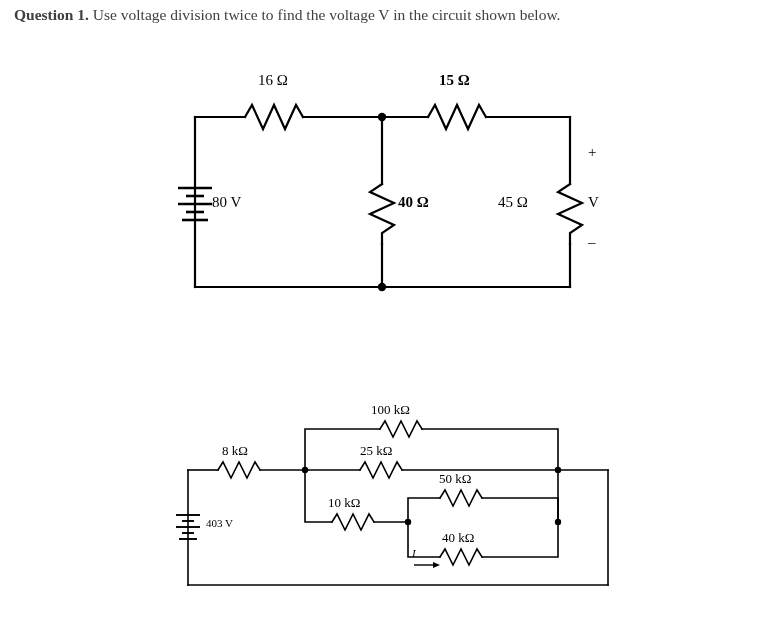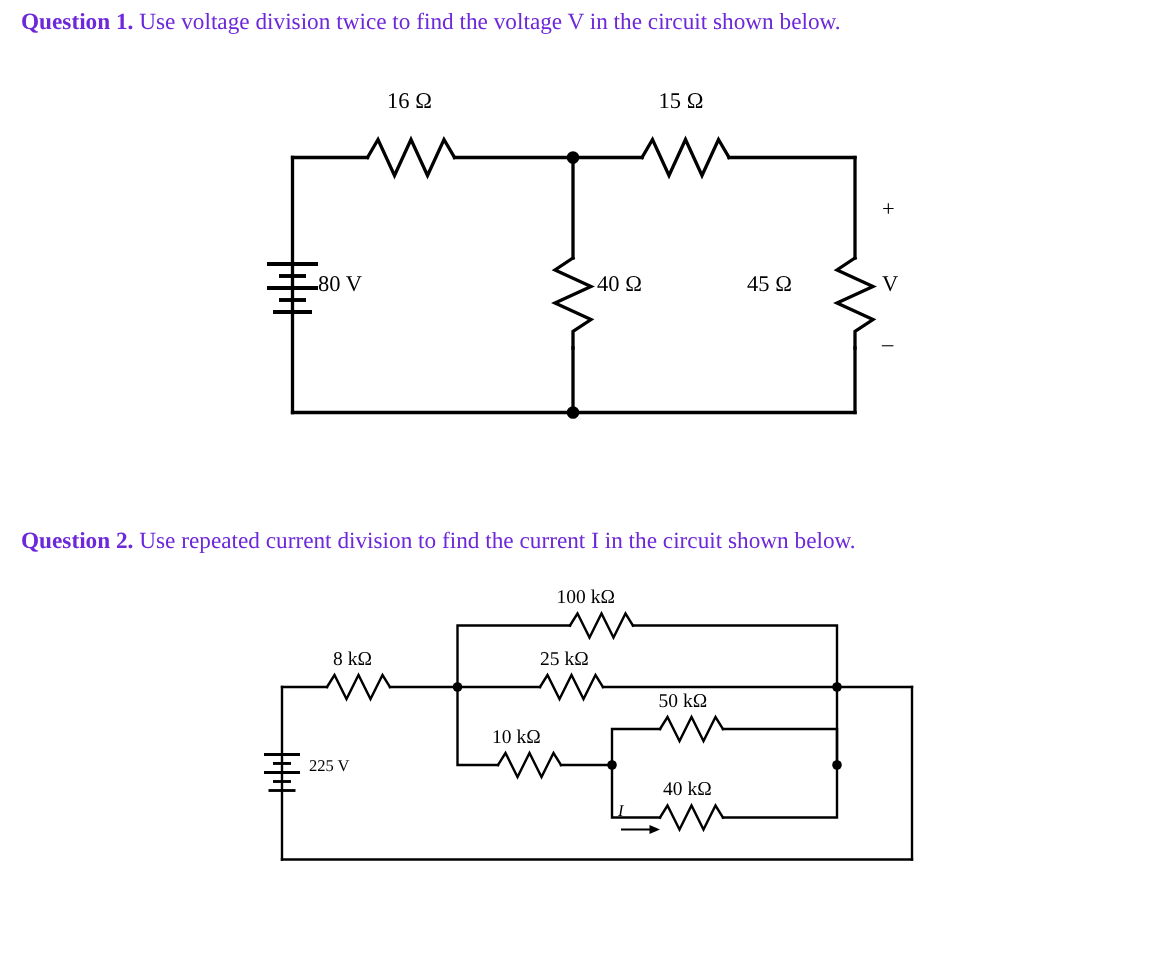--- a/index.html
+++ b/index.html
@@ -17,31 +17,32 @@
   }
   .page {
     position: relative;
     width: 779px;
     height: 635px;
   }
   .qtext {
     position: absolute;
     font-family: "Liberation Serif", serif;
     font-size: 15.5px;
-    color: #6d28d9;
+    color: #404040;
     white-space: nowrap;
   }
   .qtext .qlabel {
     font-weight: bold;
   }
   #q1-text { left: 14px; top: 6px; }
   #q2-text { left: 14px; top: 352px; }
 
   .fig {
     position: absolute;
+    margin-top: 12px;
   }
   #fig1 { left: 150px; top: 60px; width: 500px; height: 240px; }
   #fig2 { left: 150px; top: 385px; width: 500px; height: 215px; }
 
   .fig svg { display: block; }
 
   .lbl {
     position: absolute;
     font-family: "Liberation Serif", serif;
     color: #000;
@@ -99,32 +100,29 @@
       <g stroke="#000" fill="none" stroke-linecap="butt">
         <path d="M 28 116 L 62 116" stroke-width="2.6"></path>
         <path d="M 36 124 L 54 124" stroke-width="2.6"></path>
         <path d="M 28 132 L 62 132" stroke-width="2.6"></path>
         <path d="M 36 140 L 54 140" stroke-width="2.6"></path>
         <path d="M 32 148 L 58 148" stroke-width="2.6"></path>
       </g>
     </svg>
 
     <div class="lbl f1lbl" style="left:108px; top:0px;">16 Ω</div>
-    <div class="lbl f1lbl" style="left:289px; top:0px;">15 Ω</div>
-    <div class="lbl f1lbl" style="left:248px; top:122px;">40 Ω</div>
+    <div class="lbl f1lbl" style="left:289px; top:0px;font-weight:bold;">15 Ω</div>
+    <div class="lbl f1lbl" style="left:248px; top:122px;font-weight:bold;">40 Ω</div>
     <div class="lbl f1lbl" style="left:348px; top:122px;">45 Ω</div>
     <div class="lbl f1lbl" style="left:438px; top:122px;">V</div>
     <div class="lbl sign" style="left:438px; top:72px;">+</div>
     <div class="lbl sign" style="left:438px; top:162px;">–</div>
     <div class="lbl f1lbl" style="left:62px; top:122px;text-align:center;">80 V</div>
   </div>
 
-  <div class="qtext" id="q2-text">
-    <span class="qlabel">Question 2.</span><span> Use repeated current division to find the current I in the circuit shown below.</span>
-  </div>
 
   <div class="fig" id="fig2">
     <svg width="500" height="215" viewBox="0 0 500 215">
       <g stroke="#000" stroke-width="1.6" fill="none" stroke-linecap="square">
 
         <path d="M 38 73 L 38 188"></path>
 
         <path d="M 38 188 L 458 188"></path>
 
         <path d="M 458 188 L 458 73"></path>
@@ -176,16 +174,16 @@
       </g>
     </svg>
 
     <div class="lbl f2lbl" style="left:221px; top:5px;">100 kΩ</div>
     <div class="lbl f2lbl" style="left:72px; top:46px;">8 kΩ</div>
     <div class="lbl f2lbl" style="left:210px; top:46px;">25 kΩ</div>
     <div class="lbl f2lbl" style="left:289px; top:74px;">50 kΩ</div>
     <div class="lbl f2lbl" style="left:178px; top:98px;text-align:center;">10 kΩ</div>
     <div class="lbl f2lbl" style="left:292px; top:133px;">40 kΩ</div>
     <div class="lbl cur-i" style="left:262px; top:150px;">I</div>
-    <div class="lbl f2val" style="left:56px; top:120px;">225 V</div>
+    <div class="lbl f2val" style="left:56px; top:120px;">403 V</div>
   </div>
 
 </div>
 
 </body></html>

